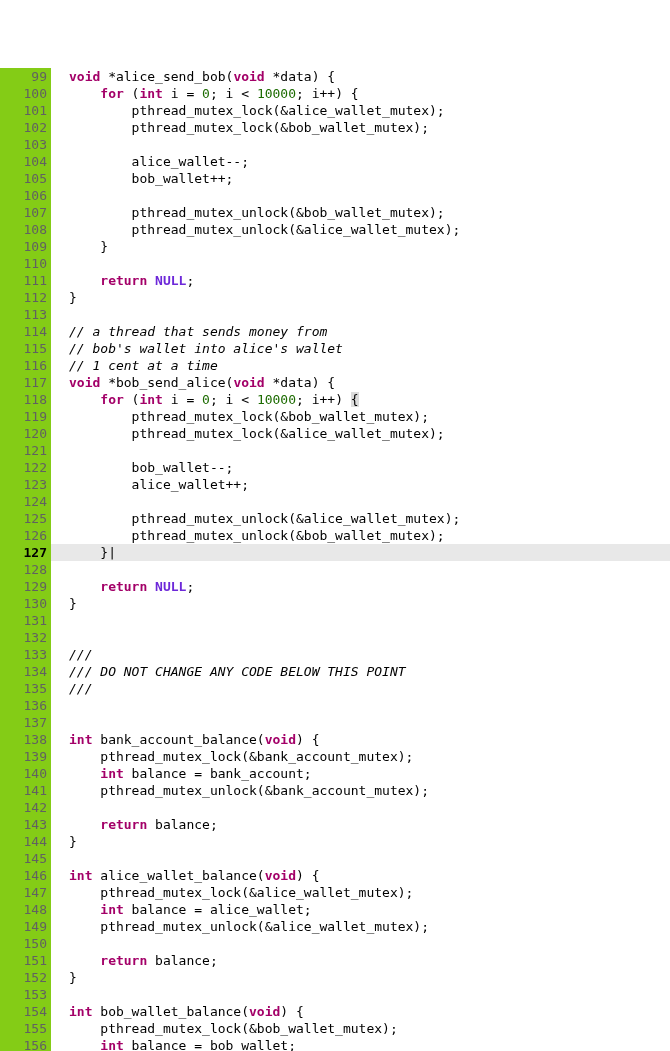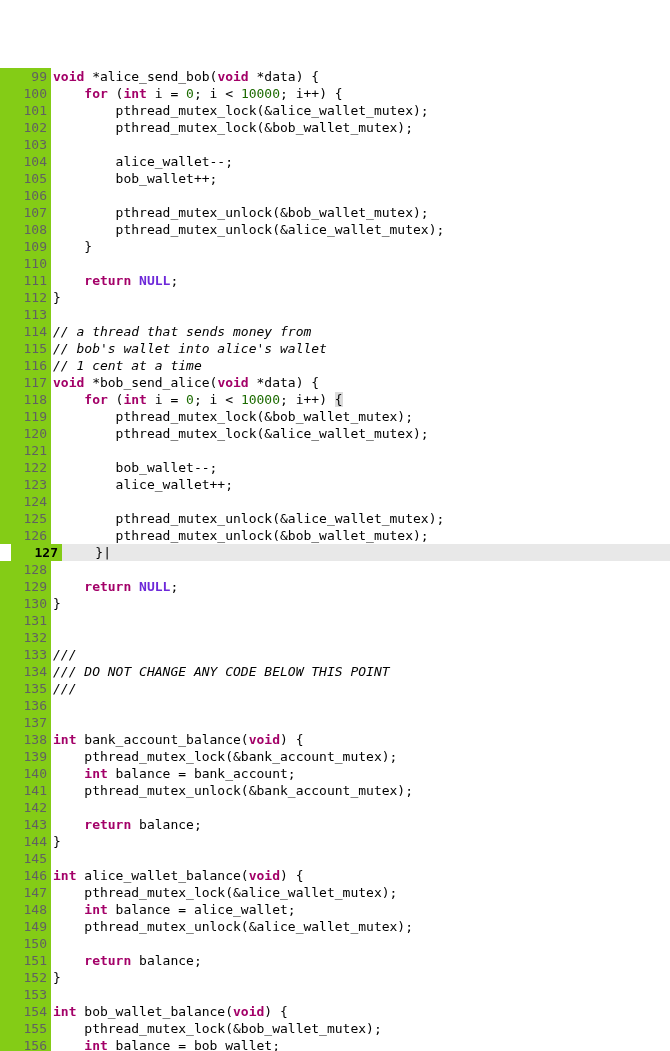--- a/index.html
+++ b/index.html
@@ -14,37 +14,36 @@
   .editor {
     display: flex;
     flex-direction: column;
   }
   .line {
     display: flex;
     height: 17px;
   }
   .line.current {
     background: #e8e8e8;
-    margin-left: 11px;
   }
   .gutter {
     width: 51px;
     text-align: right;
     padding-right: 4px;
     background: #84cc16;
     color: #616161;
     user-select: none;
     flex-shrink: 0;
   }
   .line.current .gutter {
     font-weight: bold;
     color: #000;
   }
   .code {
-    padding-left: 2px;
+    padding-left: 18px;
     flex: 1;
   }
   .kw   { color: #a30068; font-weight: bold; }
   .num  { color: #1c6b00; }
   .null { color: #6d28d9; font-weight: bold; }
   .com  { color: #000000; font-style: italic; text-align: right; }
   .hlbrace {
     background: #dcdcdc;
   }
 </style>

